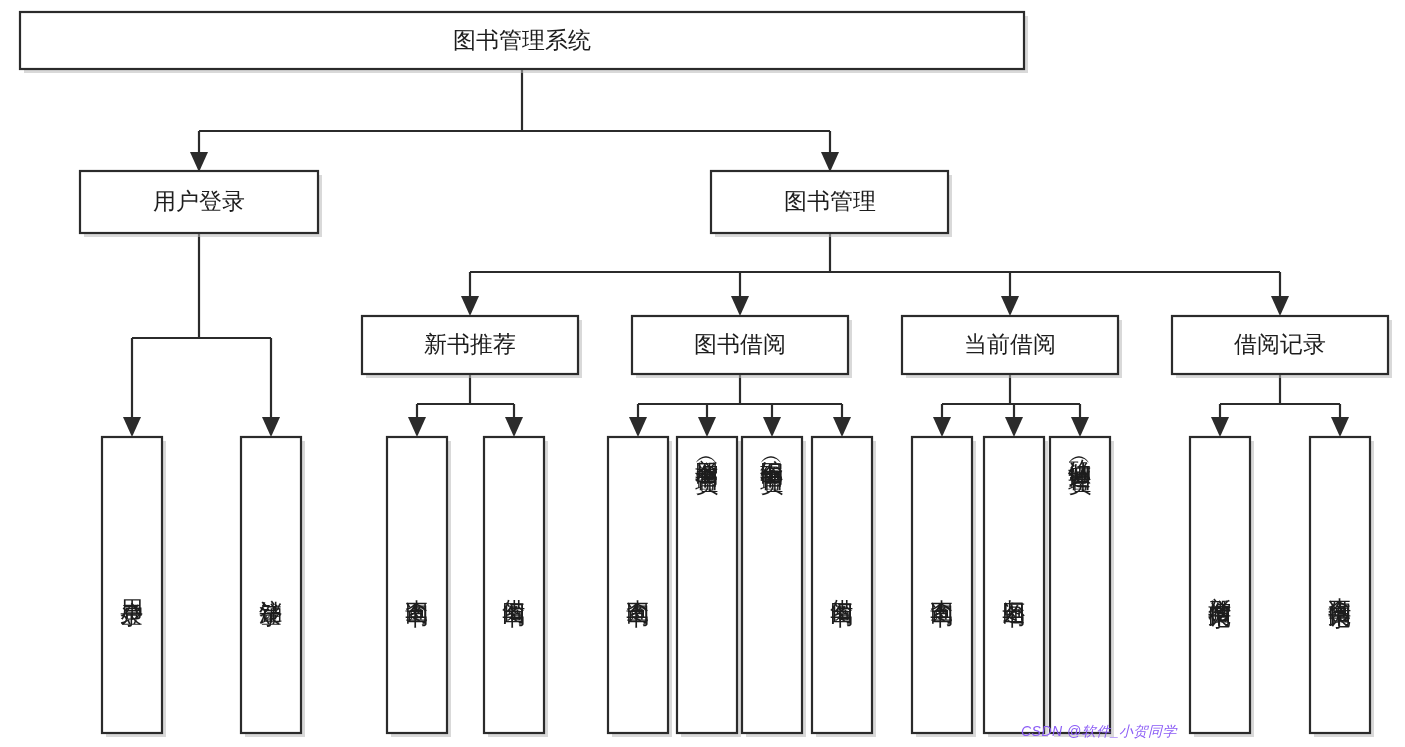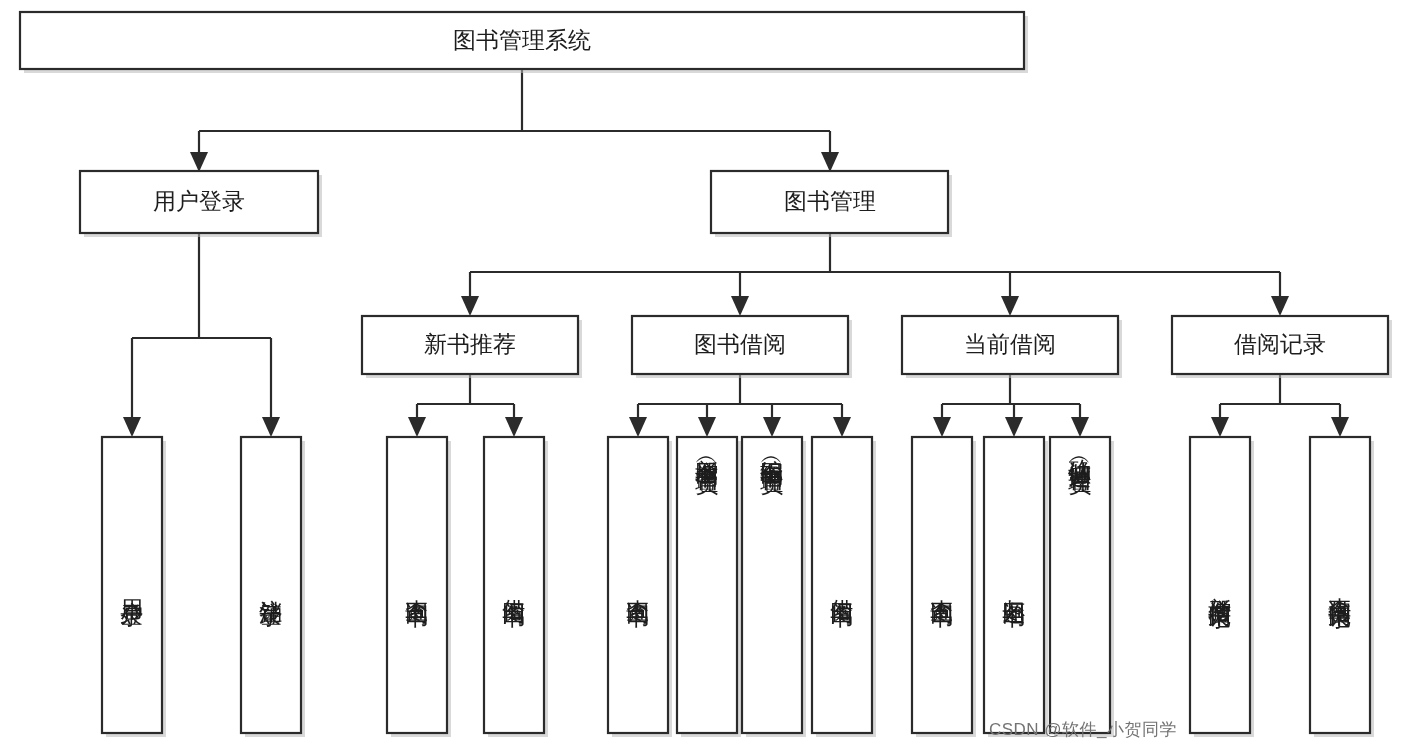--- a/index.html
+++ b/index.html
@@ -69,24 +69,25 @@
     line-height: 1.06;
     letter-spacing: 2px;
     color: #1d1d1d;
     white-space: nowrap;
   }
   .watermark {
     position: absolute;
     right: 8px;
     bottom: 6px;
     font-family: "Liberation Sans", "DejaVu Sans", sans-serif;
-    font-size: 17px;
-    color: #737373;
+    font-size: 14px;
+    color: #8b5cf6;
     letter-spacing: 0.5px;
     user-select: none;
+    font-style: italic;
   }
 </style>
 </head>
 <body>
 
 <div id="diagram-root">
 
   <svg id="chart-surface" viewBox="0 0 1405 747">
     <defs>
       <marker id="arrow" viewBox="0 0 12 12" refX="6" refY="10.5" markerWidth="11" markerHeight="11" orient="auto-start-reverse">

